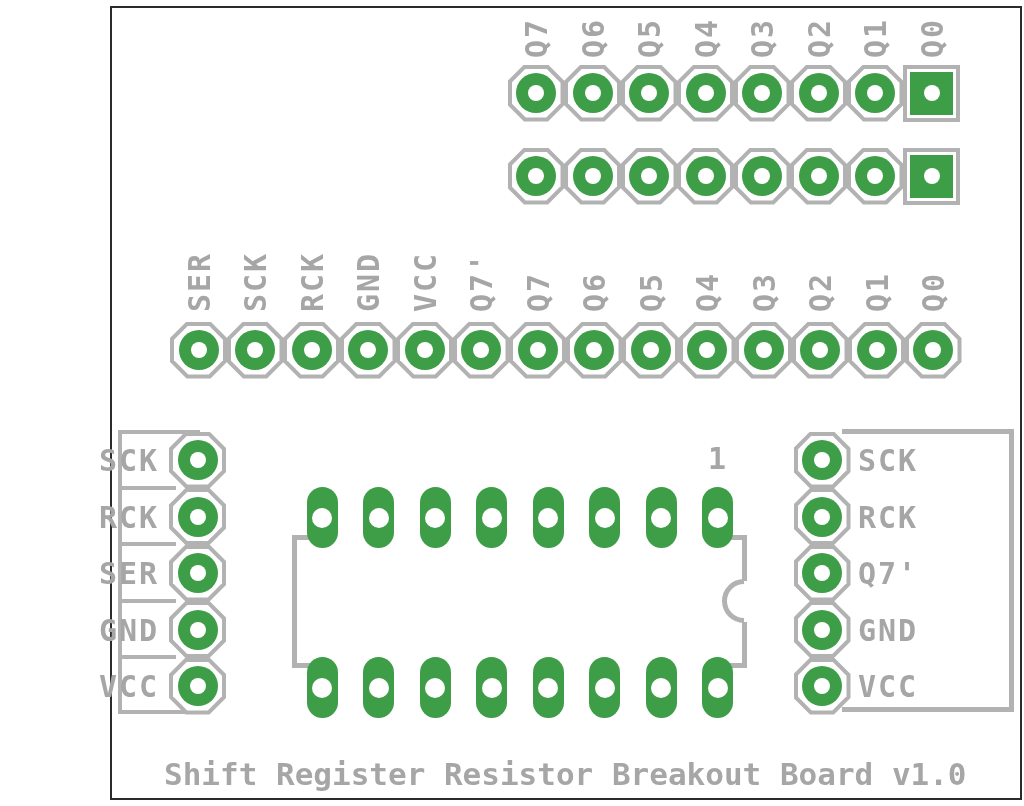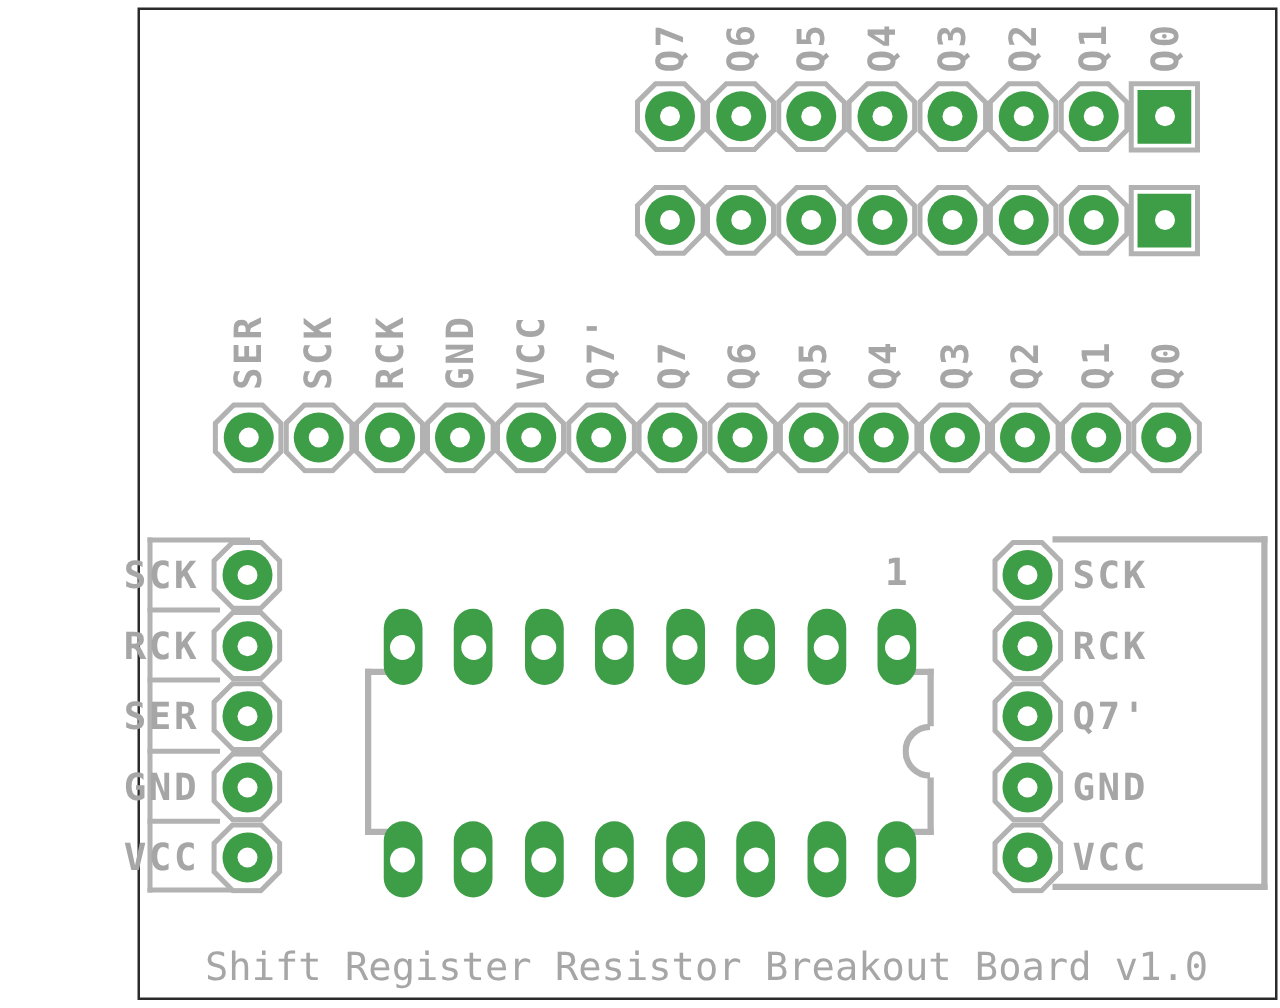--- a/index.html
+++ b/index.html
@@ -28,21 +28,21 @@
   .vlabel{position:absolute;transform:rotate(-90deg);transform-origin:0 0;white-space:nowrap;
         font-weight:bold;font-size:30px;line-height:30px;letter-spacing:2px;
         color:var(--text,#a6a6a6);}
   .hlabel{position:absolute;font-weight:bold;font-size:30px;line-height:30px;letter-spacing:2px;
         color:var(--text,#a6a6a6);white-space:nowrap;}
   #notch{position:absolute;left:722px;top:579px;width:44px;height:44px;box-sizing:border-box;
         border:5px solid var(--silk,#b2b2b2);border-radius:50%;clip-path:inset(0 50% 0 0);
         background:transparent;}
   #pin1-marker{position:absolute;left:702px;top:444px;width:30px;text-align:center;
         font-weight:bold;font-size:30px;line-height:30px;color:var(--text,#a6a6a6);}
-  #title{position:absolute;left:164px;top:757px;font-weight:normal;font-size:31px;line-height:34px;
+  #title{position:absolute;left:164px;top:757px;font-weight:bold;font-size:31px;line-height:34px;
         color:var(--text,#a6a6a6);white-space:nowrap;}
 </style>
 </head>
 <body>
 
 <div id="board">
   <div id="outline"></div>
 
   <div id="pins">
       <div class="silk" style="left: 118px; top: 430px; width: 82px; height: 4px;"></div>

